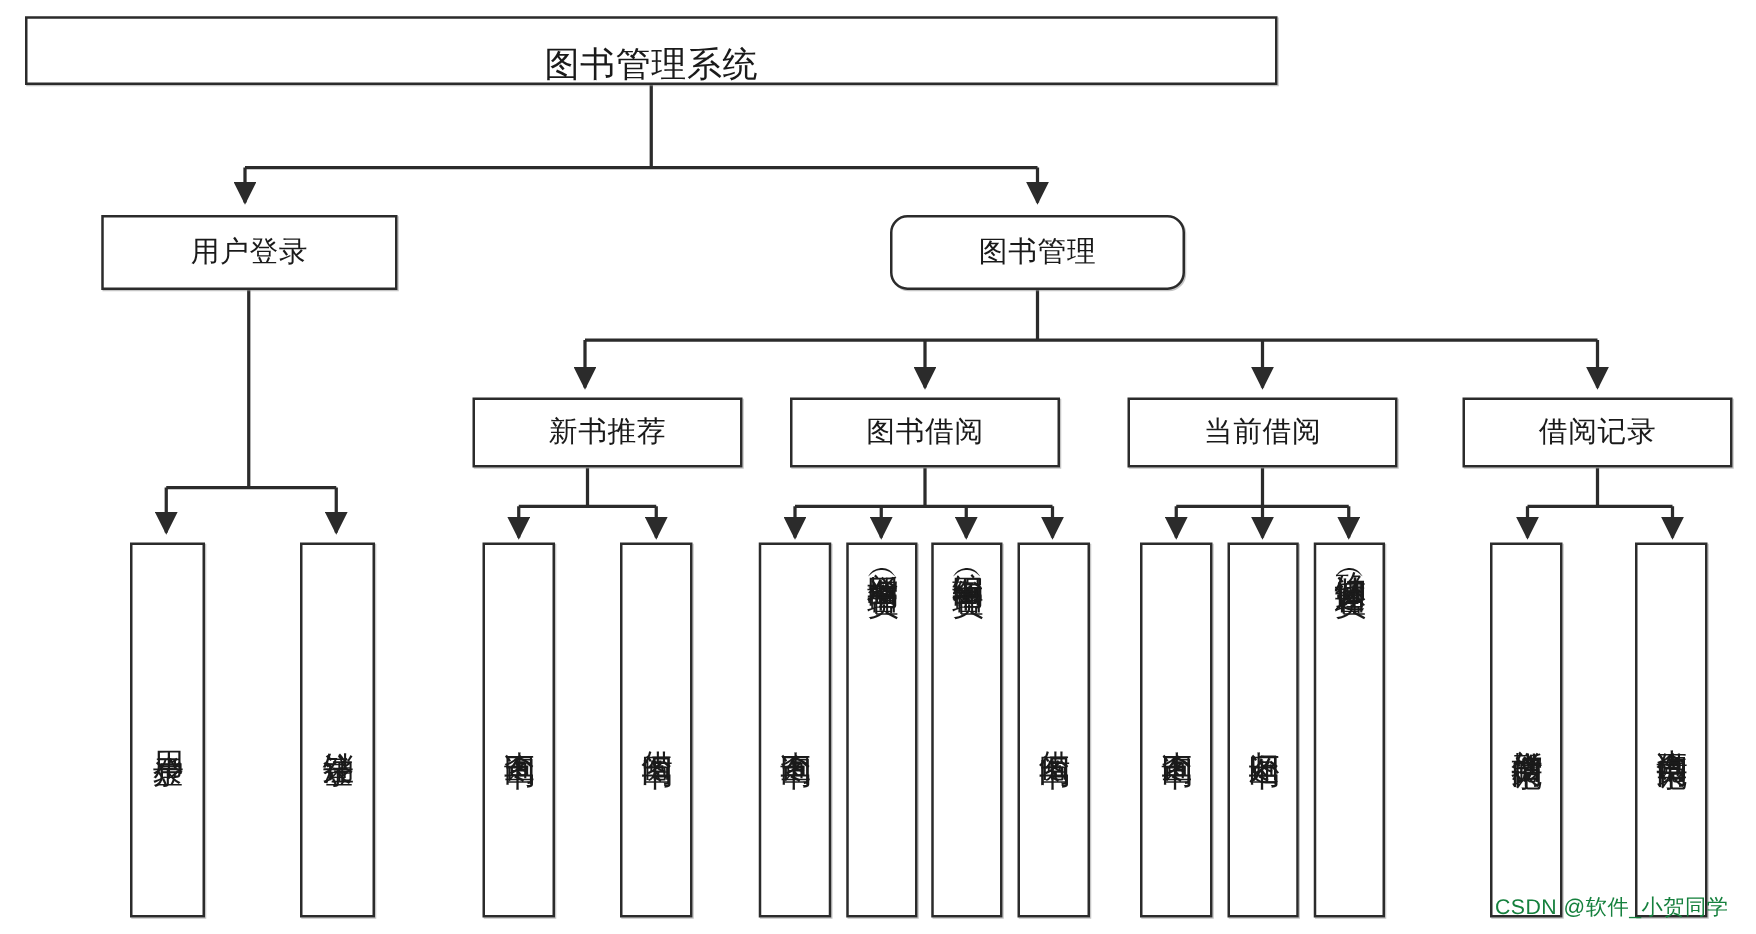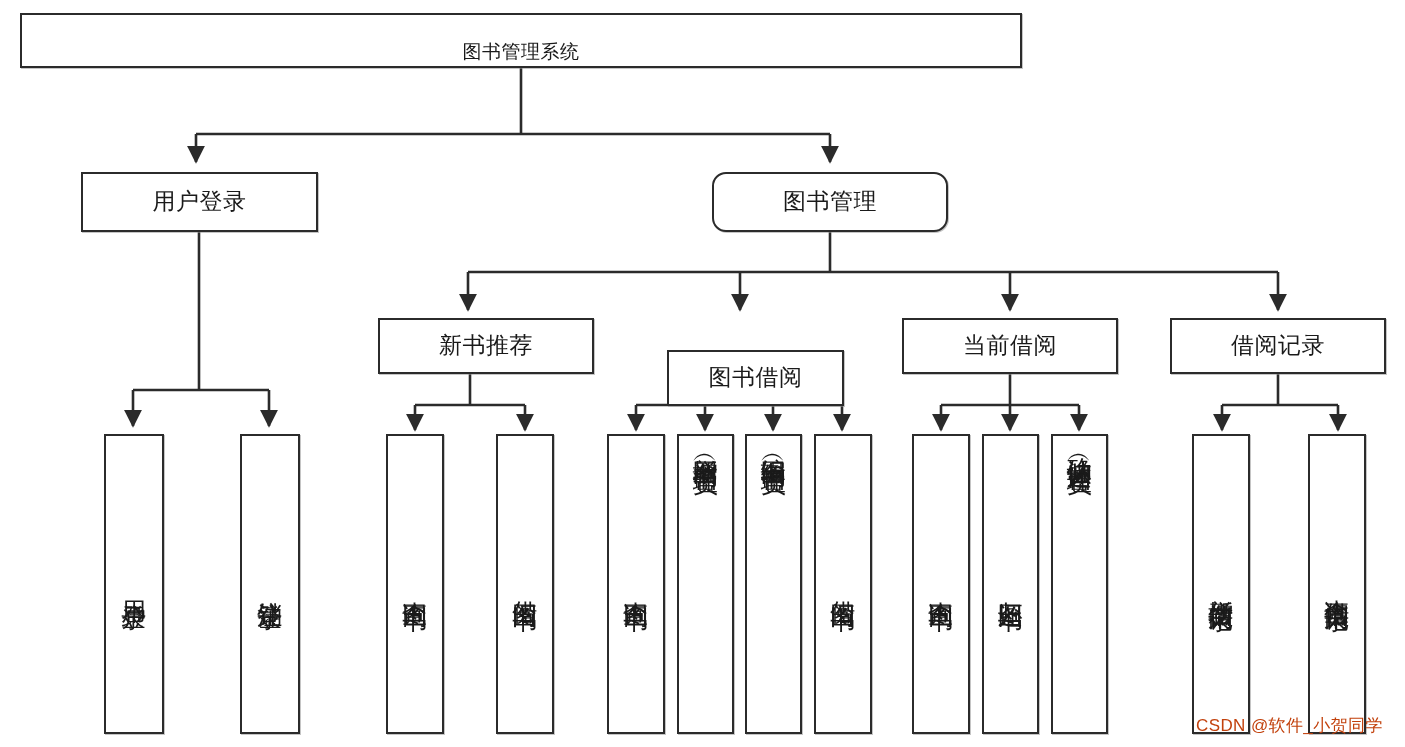--- a/index.html
+++ b/index.html
@@ -38,41 +38,41 @@
     display: block;
     text-align: center;
     line-height: 1.12;
     letter-spacing: 0.5px;
   }
   
   .node.horiz .label {
     font-size: 23px;
     writing-mode: horizontal-tb;
   }
-  .node.root .label { font-size: 19px; margin-top: 23px; }
+  .node.root .label { font-size: 28px; margin-top: 23px; }
   
   .node.vert {
     align-items: flex-start;
     justify-content: center;
     padding-top: 2px;
   }
   .node.vert .label {
     writing-mode: vertical-rl;
     text-orientation: upright;
     font-size: 25px;
     line-height: 1.06;
     letter-spacing: 2px;
     white-space: nowrap;
   }
   .watermark {
     position: absolute;
     left: 1196px;
     top: 714px;
     font-size: 17px;
-    color: #c2410c;
+    color: #15803d;
     white-space: nowrap;
     letter-spacing: 0.4px;
   }
 </style>
 </head>
 <body>
 
 <div id="canvas">
 
   <svg class="connectors" viewBox="0 0 1405 747" xmlns="http://www.w3.org/2000/svg">
@@ -132,21 +132,21 @@
   <div class="node horiz" style="left:81px; top:172px; width:237px; height:60px;">
     <span class="label">用户登录</span>
   </div>
   <div class="node horiz" style="left:712px; top:172px; width:236px; height:60px;border-radius:14px;">
     <span class="label">图书管理</span>
   </div>
 
   <div class="node horiz" style="left:362px; top:318px; width:216px; height:56px;margin-left:16px;">
     <span class="label">新书推荐</span>
   </div>
-  <div class="node horiz" style="left:667px; top:318px; width:177px; height:56px;margin-top:32px;">
+  <div class="node horiz" style="left:632px; top:318px; width:216px; height:56px;">
     <span class="label">图书借阅</span>
   </div>
   <div class="node horiz" style="left:1170px; top:318px; width:216px; height:56px;">
     <span class="label">借阅记录</span>
   </div>
   <div class="node horiz" style="left:902px; top:318px; width:216px; height:56px;">
     <span class="label">当前借阅</span>
   </div>
 
   <div class="node vert" style="left:104px; top:434px; width:60px; height:300px; align-items:center;">

